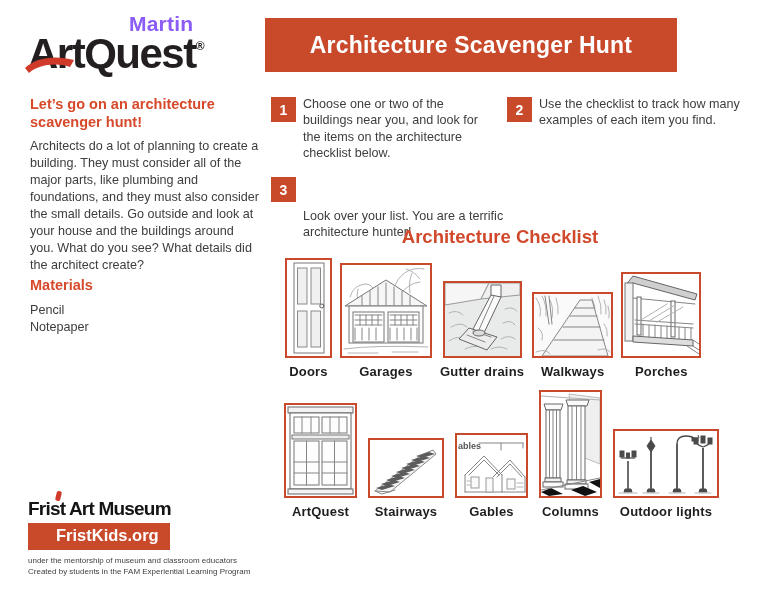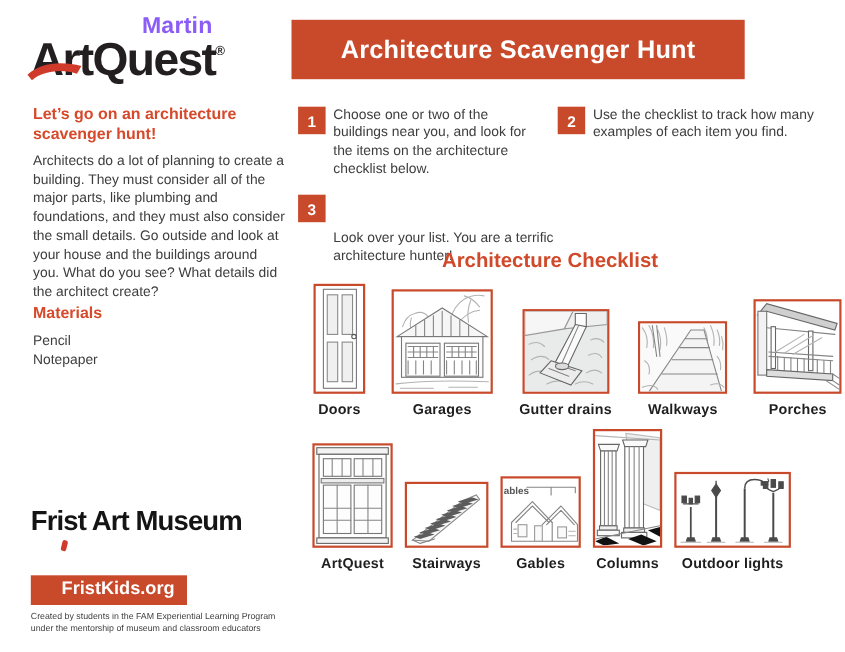--- a/index.html
+++ b/index.html
@@ -40,29 +40,29 @@
   .step-square {
     width: 25px; height: 25px; background: #c9492b;
     color: #fff; font-size: 14px; font-weight: 800;
     display: flex; align-items: center; justify-content: center;
   }
   .step-text { font-size: 12.6px; line-height: 1.3; color: #3d3d3d; }
 
   
   .checklist-heading { left: 285px; top: 226px; width: 430px; text-align: center; color: #d0492b; font-size: 18.5px; font-weight: 800; }
   .check-row { display: flex; align-items: flex-end; }
-  .row1 { left: 285px; top: 258px; gap: 24px; }
+  .row1 { left: 285px; top: 258px; gap: 8px; }
   .row2 { left: 284px; top: 390px; gap: 11px; }
   .check-item { display: flex; flex-direction: column; align-items: center; }
   .check-box { border: 2px solid #c9492b; background: #fff; overflow: hidden; display: flex; align-items: center; justify-content: center; }
   .check-box svg { width: 100%; height: 100%; display: block; }
   .check-label { margin-top: 6px; font-size: 13px; font-weight: 800; color: #1e1e1e; letter-spacing: .2px; white-space: nowrap; }
 
   
-  .museum { left: 28px; top: 460px; font-size: 25px; font-weight: 800; color: #141414; letter-spacing: -.8px; }
+  .museum { left: 28px; top: 498px; font-size: 19px; font-weight: 800; color: #141414; letter-spacing: -.8px; }
   .museum-imark { left: 56px; top: 491px; width: 5px; height: 10px; background: #d03a2b; border-radius: 2px; transform: rotate(14deg); }
   .fristkids { left: 28px; top: 523px; background: #c9492b; color: #fff; font-size: 16.5px; font-weight: 700; padding: 3px 11px 5px 28px; display: inline-block; }
   .credit { left: 28px; top: 555px; font-size: 8px; color: #3f3f3f; line-height: 1.4; }
 
   .sketch { stroke: #858585; fill: none; stroke-width: 1; stroke-linecap: round; stroke-linejoin: round; }
   .sketch-light { stroke: #b3b3b3; fill: none; stroke-width: 1; stroke-linecap: round; }
 </style>
 </head>
 <body>
 
@@ -308,15 +308,15 @@
     <div class="check-label">Outdoor lights</div>
   </div>
 </div>
 
 <div class="abs museum">Frist Art Museum</div>
 <div class="abs museum-imark"></div>
 
 <div class="abs fristkids">FristKids.org</div>
 
 <div class="abs credit">
+  <div>under the mentorship of museum and classroom educators</div>
   <div>Created by students in the FAM Experiential Learning Program</div>
-  <div>under the mentorship of museum and classroom educators</div>
 </div>
 
 </body></html>

